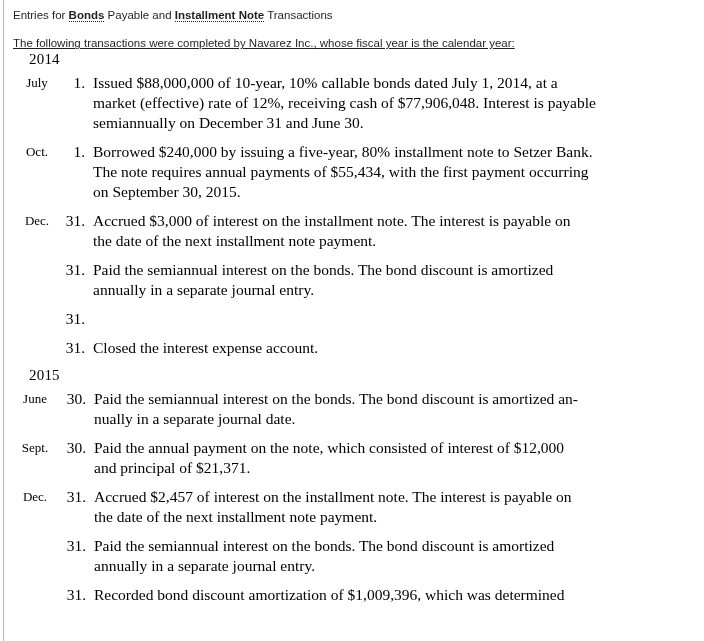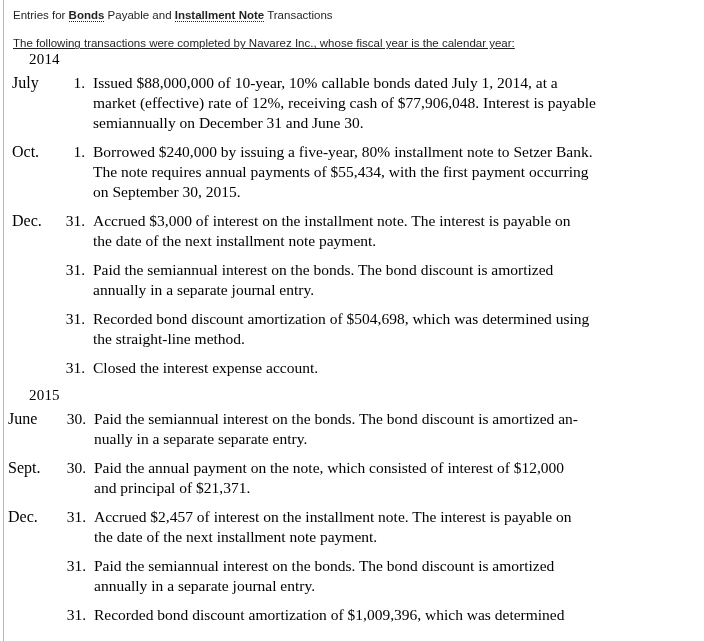--- a/index.html
+++ b/index.html
@@ -71,22 +71,22 @@
   .entries {
     margin-top: 5px;
   }
   .entry {
     display: flex;
     align-items: flex-start;
     margin-bottom: 9px;
   }
   .entry .month {
     flex: 0 0 auto;
-    text-align: left;
-    font-size: 16px;
+    text-align: center;
+    font-size: 13px;
     line-height: 20px;
     white-space: nowrap;
   }
   .entry .day {
     flex: 0 0 auto;
     text-align: right;
     font-size: 15.5px;
     line-height: 20px;
     white-space: nowrap;
   }
@@ -154,43 +154,39 @@
             <div class="month"></div>
             <div class="day">31.</div>
             <div class="desc">
               <span>Paid the semiannual interest on the bonds. The bond discount is amortized</span>
               <span>annually in a separate journal entry.</span>
             </div>
           </div>
           <div class="entry">
             <div class="month"></div>
             <div class="day">31.</div>
-            <div class="desc">
-              <span>Recorded bond discount amortization of $504,698, which was determined using</span>
-              <span>the straight-line method.</span>
-            </div>
           </div>
           <div class="entry">
             <div class="month"></div>
             <div class="day">31.</div>
             <div class="desc">
               <span>Closed the interest expense account.</span>
             </div>
           </div>
         </div>
       </div>
       <div class="year-block y2015">
         <div class="year-label">2015</div>
         <div class="entries">
           <div class="entry">
             <div class="month">June</div>
             <div class="day">30.</div>
             <div class="desc">
               <span>Paid the semiannual interest on the bonds. The bond discount is amortized an-</span>
-              <span>nually in a separate separate entry.</span>
+              <span>nually in a separate journal date.</span>
             </div>
           </div>
           <div class="entry">
             <div class="month">Sept.</div>
             <div class="day">30.</div>
             <div class="desc">
               <span>Paid the annual payment on the note, which consisted of interest of $12,000</span>
               <span>and principal of $21,371.</span>
             </div>
           </div>

